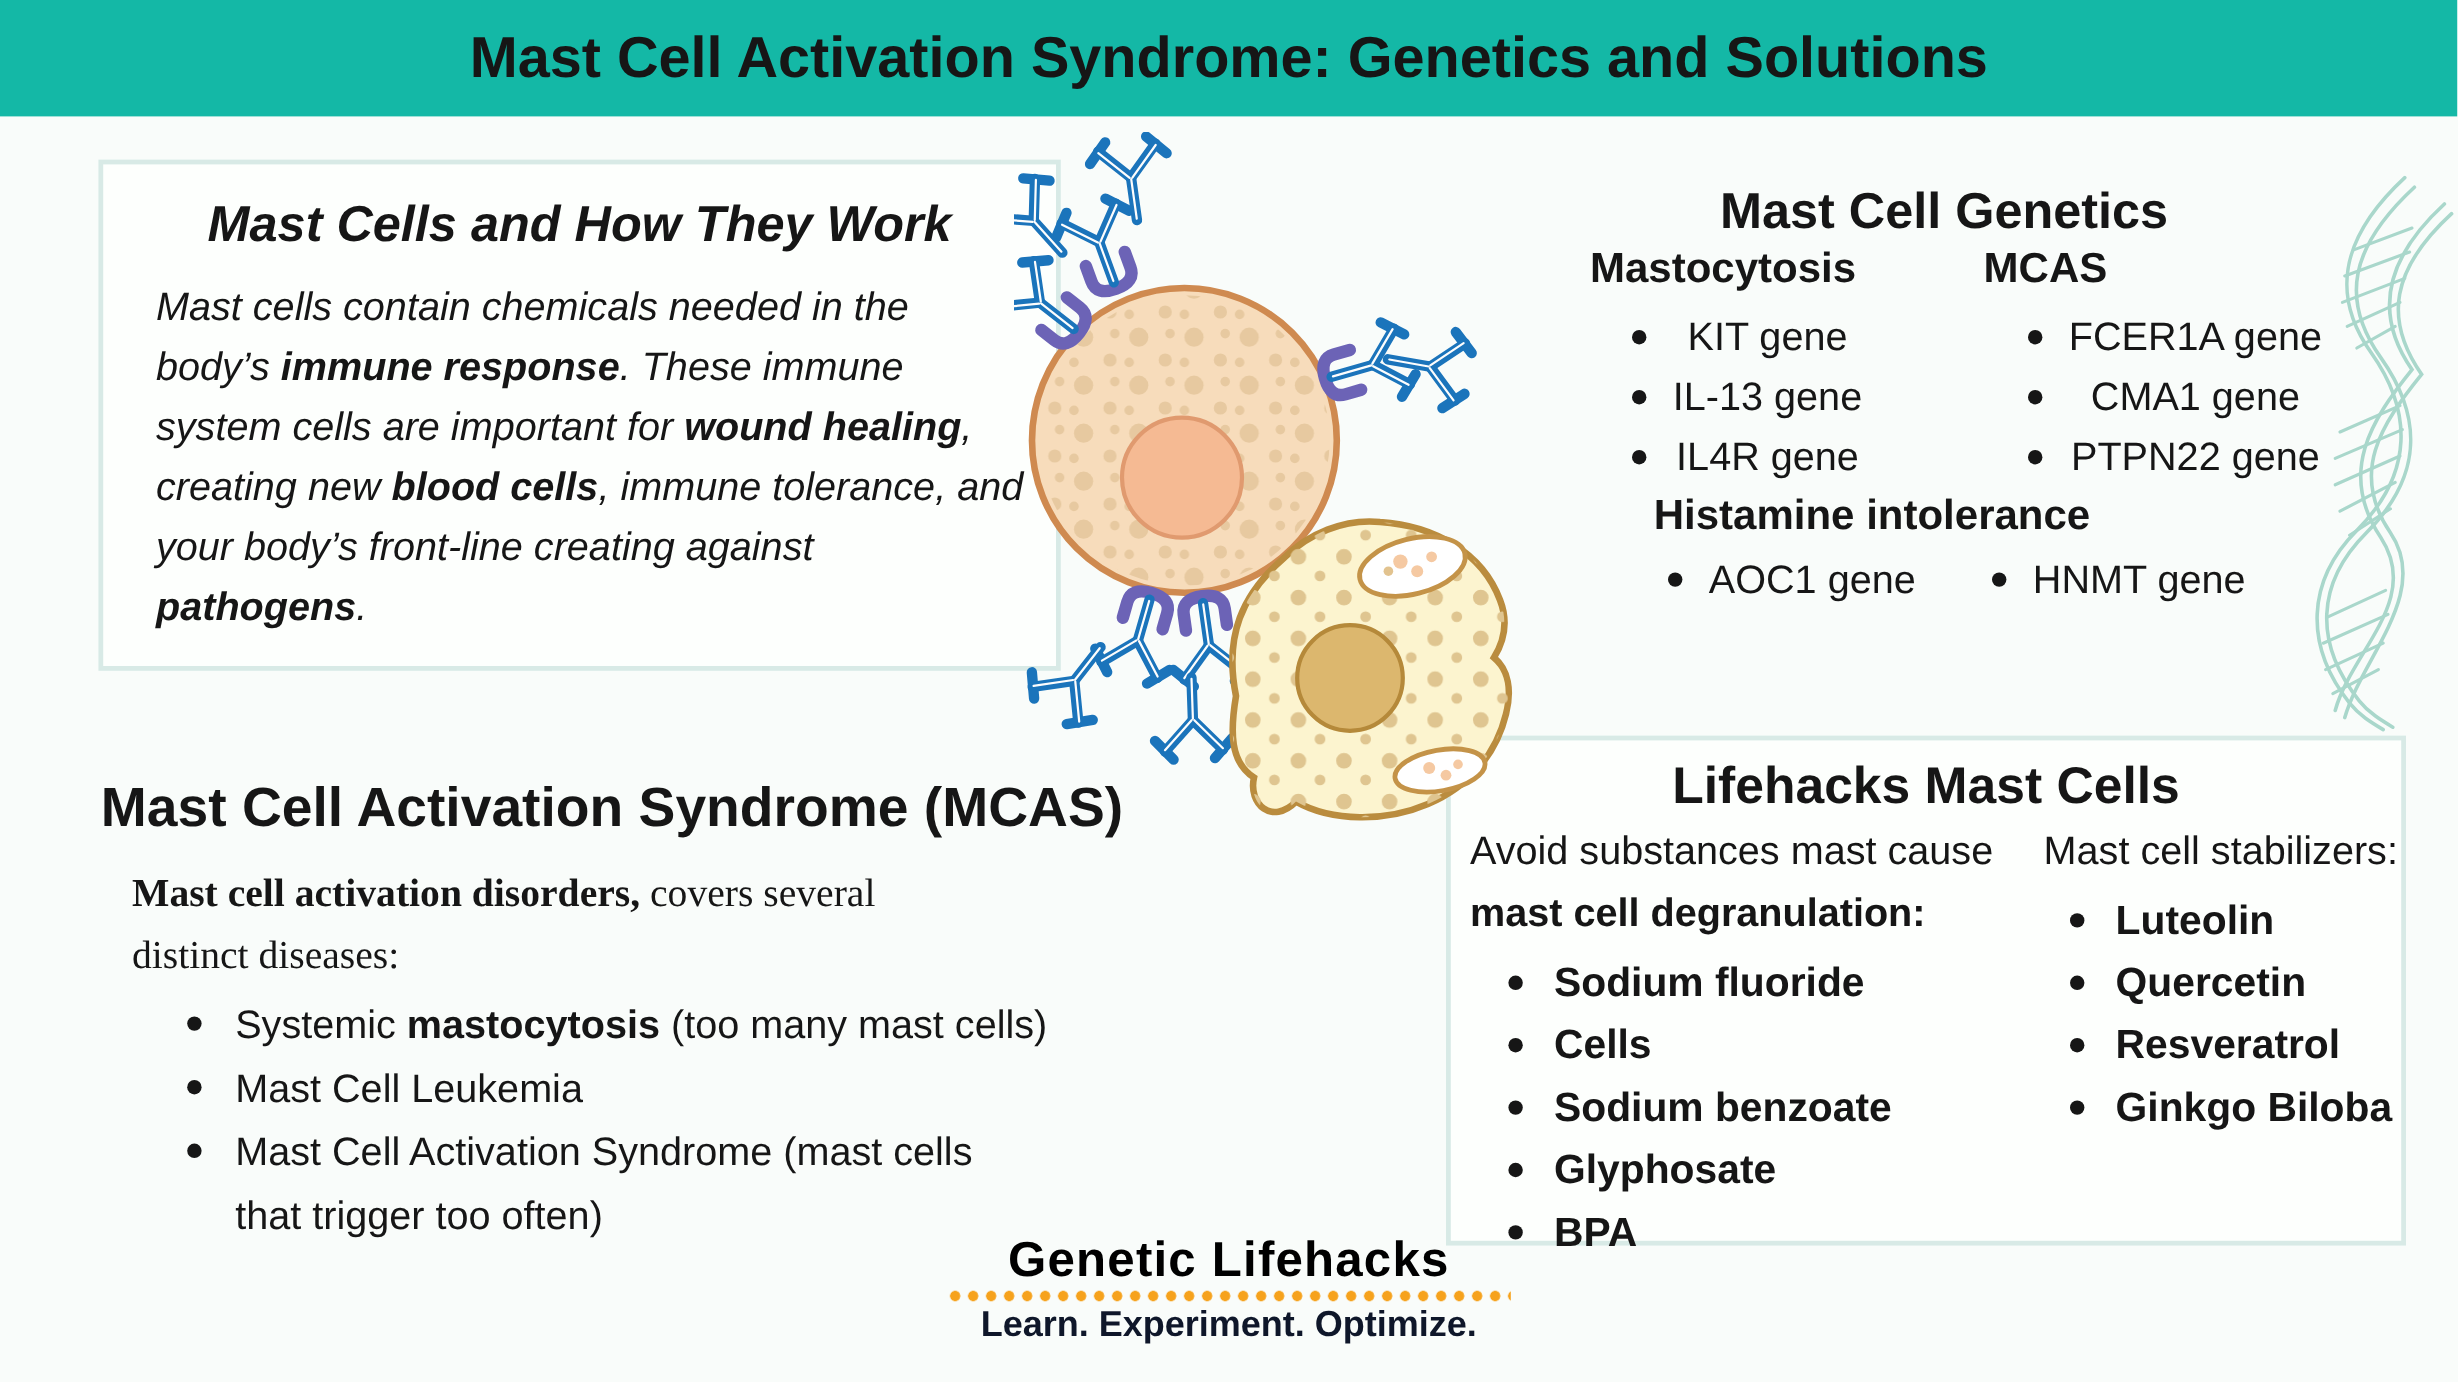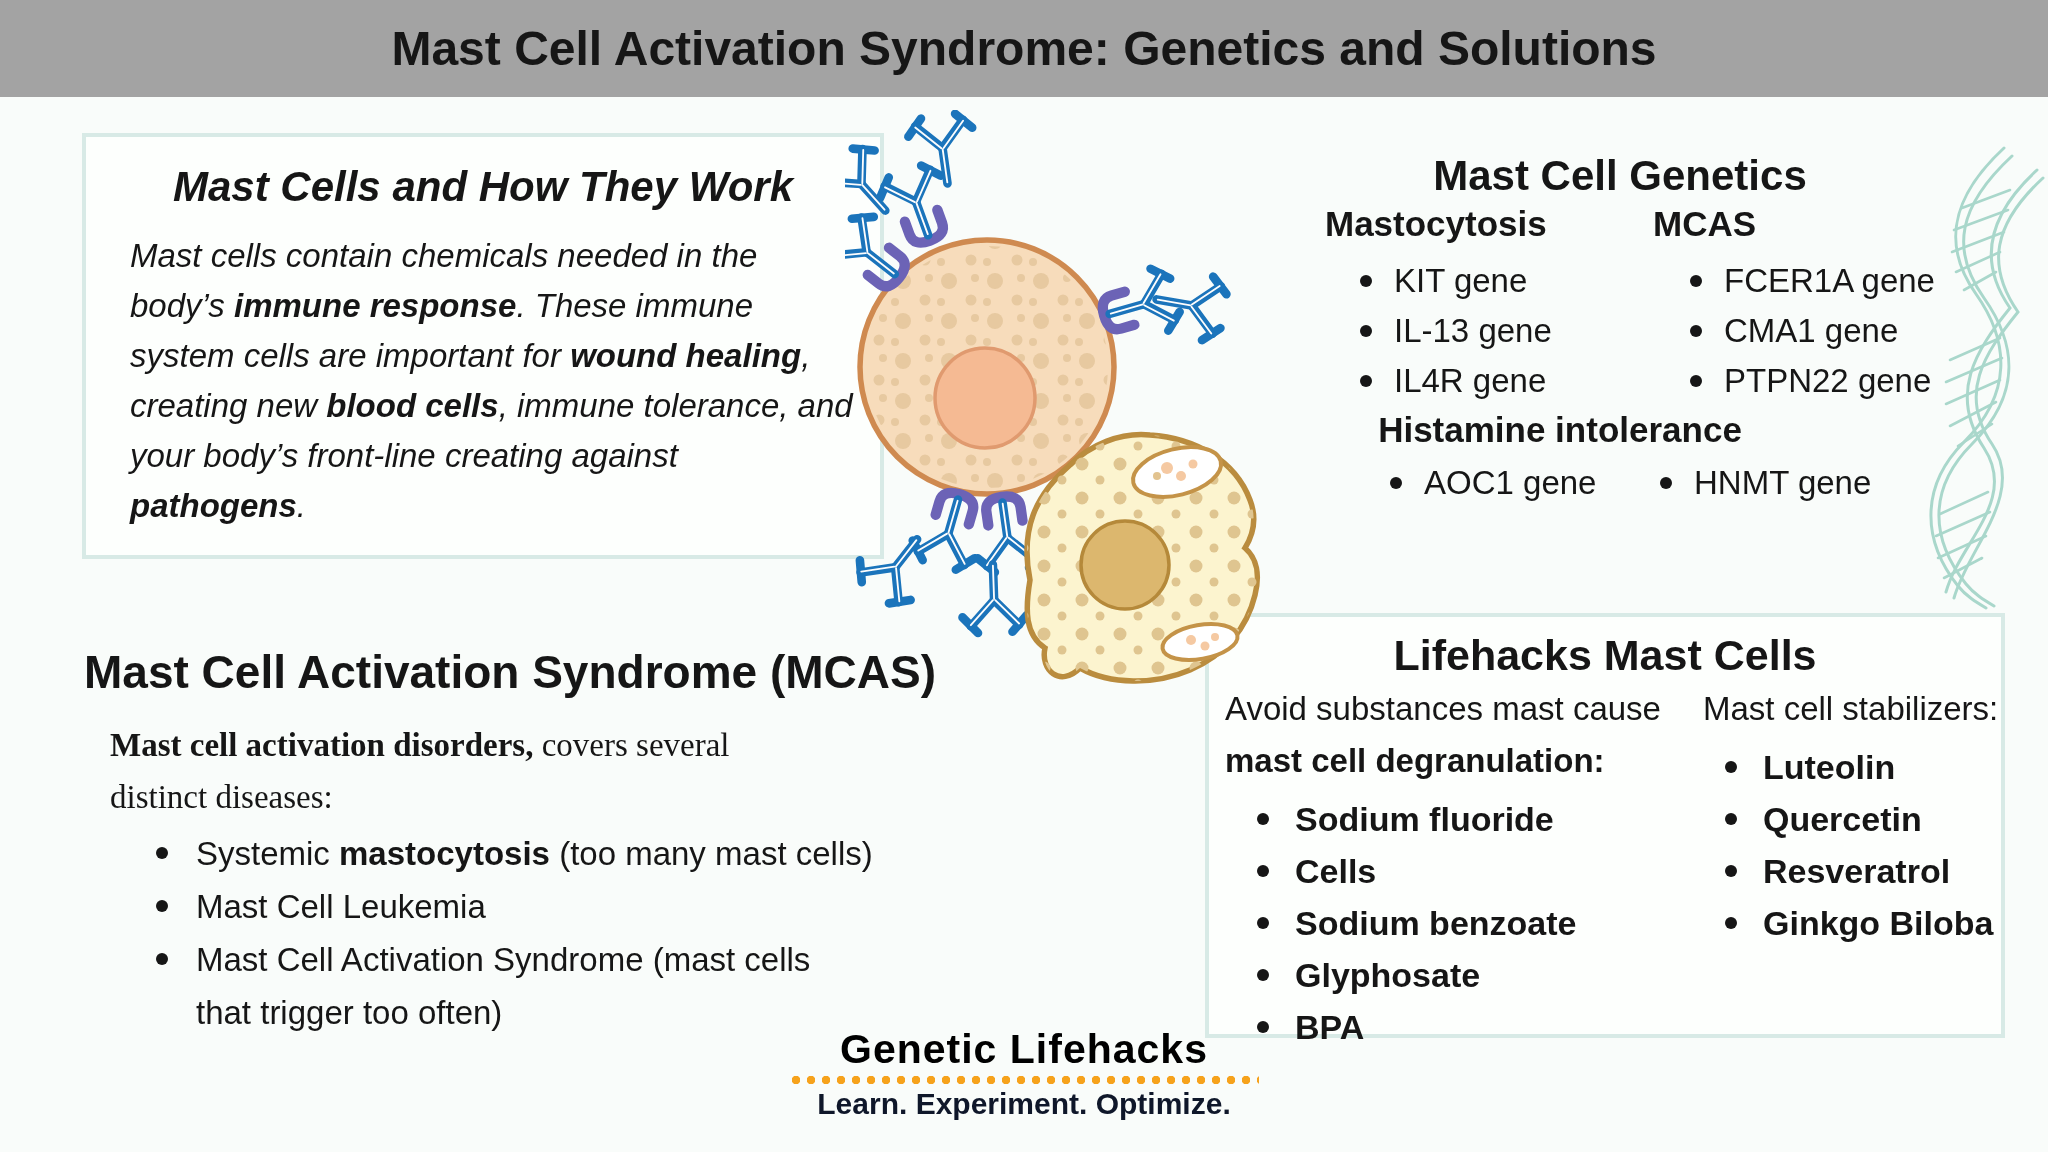--- a/index.html
+++ b/index.html
@@ -1,38 +1,38 @@
 <!DOCTYPE html>
 <html><head>
 <meta charset="utf-8">
 <style>
   html,body{margin:0;padding:0;background:#f9fcfa;font-family:"Liberation Sans",sans-serif;color:#161616;}
   #canvas{position:relative;width:2048px;height:1152px;overflow:hidden;background:#f9fcfa;}
 
   
-  .banner{position:absolute;left:0;top:0;width:2048px;height:97px;background:#a3a3a3;
+  .banner{position:absolute;left:0;top:0;width:2048px;height:97px;background:#14b8a6;
           display:flex;align-items:center;justify-content:center;z-index:1;}
   .banner h1{margin:0;font-size:48px;font-weight:700;}
 
   
   .panel{position:absolute;background:#fdfffd;border:4px solid #d8eae6;z-index:1;}
   #left-box{left:82px;top:133px;width:794px;height:418px;font-style:italic;}
   #left-box h2{margin:26px 10px 0 10px;text-align:center;font-size:42px;font-weight:700;}
   .pbody{margin:20px 16px 0 44px;font-size:33px;line-height:50px;}
   .tl{white-space:nowrap;}
   .b{font-weight:700;}
 
   
   #genetics{position:absolute;left:1290px;top:152px;width:680px;height:370px;z-index:2;}
   #genetics .g-title{position:absolute;left:0;top:0;width:660px;text-align:center;font-size:42px;font-weight:700;}
   .g-colhead{position:absolute;top:52px;font-size:35px;font-weight:700;}
   #gh-mast{left:35px;} #gh-mcas{left:363px;}
   .g-list{position:absolute;top:104px;margin:0;padding:0;list-style:none;}
   #gl-1{left:70px;} #gl-2{left:400px;}
-  .g-list li,.h-item{position:relative;font-size:33px;line-height:50px;padding-left:34px;white-space:nowrap;}
+  .g-list li,.h-item{position:relative;font-size:33px;line-height:50px;padding-left:34px;white-space:nowrap;text-align:center;}
   .g-list li::before,.h-item::before,.m-list li::before,.r-list li::before{
     content:"";position:absolute;left:0;top:19px;width:12px;height:12px;border-radius:50%;background:#161616;}
   .g-hist-head{position:absolute;left:0;top:258px;width:540px;text-align:center;font-size:35px;font-weight:700;}
   .h-item{position:absolute;top:306px;}
   #hi-1{left:100px;} #hi-2{left:370px;}
 
   
   #dna{position:absolute;left:1892px;top:146px;z-index:0;}
 
   

